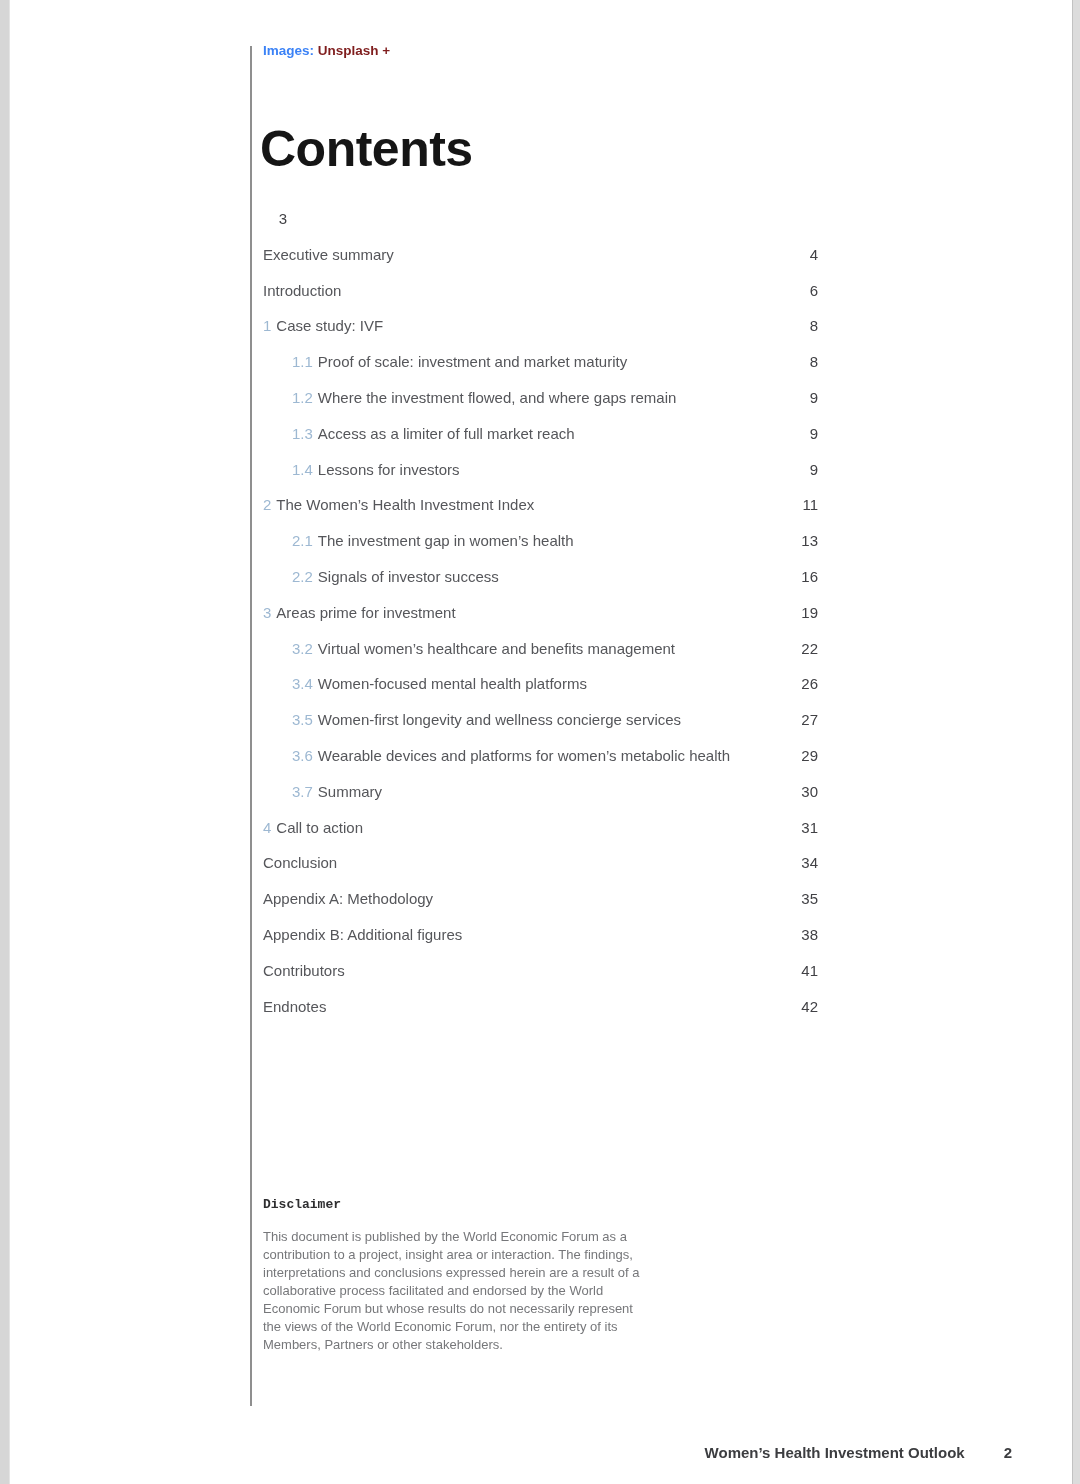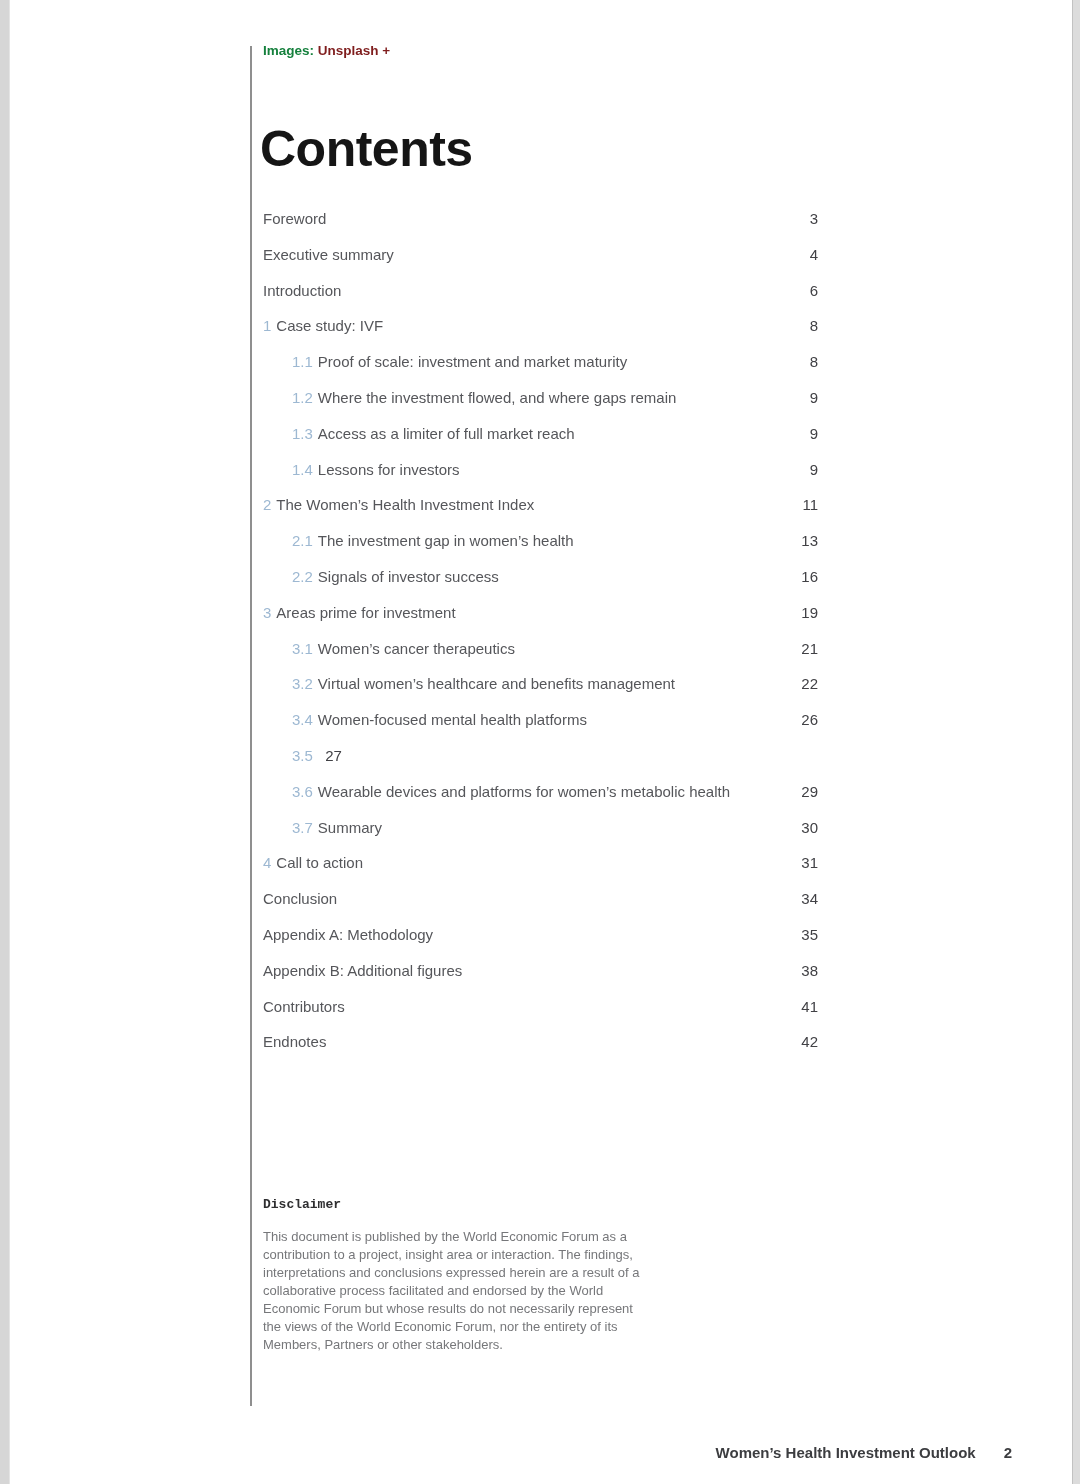--- a/index.html
+++ b/index.html
@@ -27,21 +27,21 @@
   }
   .vrule {
     position: absolute; left: 250px; top: 46px; width: 2px; height: 1360px;
     background: #8f8f8f;
   }
 
   .credit {
     position: absolute; left: 263px; top: 42px;
     font-size: 13.5px; line-height: 18px;
   }
-  .credit .credit-label { color: #15803d; font-weight: 700; }
+  .credit .credit-label { color: #3b82f6; font-weight: 700; }
   .credit .credit-value { color: #7f1d1d; font-weight: 700; }
 
   .page-title {
     position: absolute; left: 260px; top: 120px;
     font-size: 50px; font-weight: 700; color: #151515;
     letter-spacing: -0.5px;
   }
 
   .toc {
     position: absolute; left: 263px; top: 209px; width: 555px;
@@ -58,21 +58,21 @@
 
   .disclaimer {
     position: absolute; left: 263px; top: 1196px; width: 388px;
     font-size: 13px; line-height: 18px; color: #76777a;
   }
   .disclaimer-title { font-weight: 700; color: #2e2e30; margin-bottom: 14px; font-family: Liberation Mono, monospace; }
   .disclaimer p + p { margin-top: 0px; }
 
   .footer {
     position: absolute; top: 1444px; right: 68px;
-    display: flex; align-items: baseline; gap: 28px;
+    display: flex; align-items: baseline; gap: 39px;
     font-size: 15px; font-weight: 700; color: #3c3d40;
   }
 </style>
 </head>
 <body>
 
 <div class="page">
 
   <div class="edge-left"></div>
   <div class="edge-right"></div>
@@ -81,21 +81,20 @@
   <div class="credit">
     <span class="credit-label">Images:</span>
     <span class="credit-value">Unsplash +</span>
   </div>
 
   <div class="page-title">Contents</div>
 
   <div class="toc">
       <div class="toc-row lvl0">
 
-      <span class="toc-label">Foreword</span>
       <span class="toc-page">3</span>
     </div>
       <div class="toc-row lvl0">
 
       <span class="toc-label">Executive summary</span>
       <span class="toc-page">4</span>
     </div>
       <div class="toc-row lvl0">
 
       <span class="toc-label">Introduction</span>
@@ -140,36 +139,32 @@
       <span class="toc-num">2.2</span>
       <span class="toc-label">Signals of investor success</span>
       <span class="toc-page">16</span>
     </div>
       <div class="toc-row lvl0">
       <span class="toc-num">3</span>
       <span class="toc-label">Areas prime for investment</span>
       <span class="toc-page">19</span>
     </div>
       <div class="toc-row lvl1">
-      <span class="toc-num">3.1</span>
-      <span class="toc-label">Women’s cancer therapeutics</span>
-      <span class="toc-page">21</span>
-    </div>
-      <div class="toc-row lvl1">
       <span class="toc-num">3.2</span>
       <span class="toc-label">Virtual women’s healthcare and benefits management</span>
       <span class="toc-page">22</span>
     </div>
       <div class="toc-row lvl1">
       <span class="toc-num">3.4</span>
       <span class="toc-label">Women-focused mental health platforms</span>
       <span class="toc-page">26</span>
     </div>
       <div class="toc-row lvl1">
       <span class="toc-num">3.5</span>
+      <span class="toc-label">Women-first longevity and wellness concierge services</span>
       <span class="toc-page">27</span>
     </div>
       <div class="toc-row lvl1">
       <span class="toc-num">3.6</span>
       <span class="toc-label">Wearable devices and platforms for women’s metabolic health</span>
       <span class="toc-page">29</span>
     </div>
       <div class="toc-row lvl1">
       <span class="toc-num">3.7</span>
       <span class="toc-label">Summary</span>

